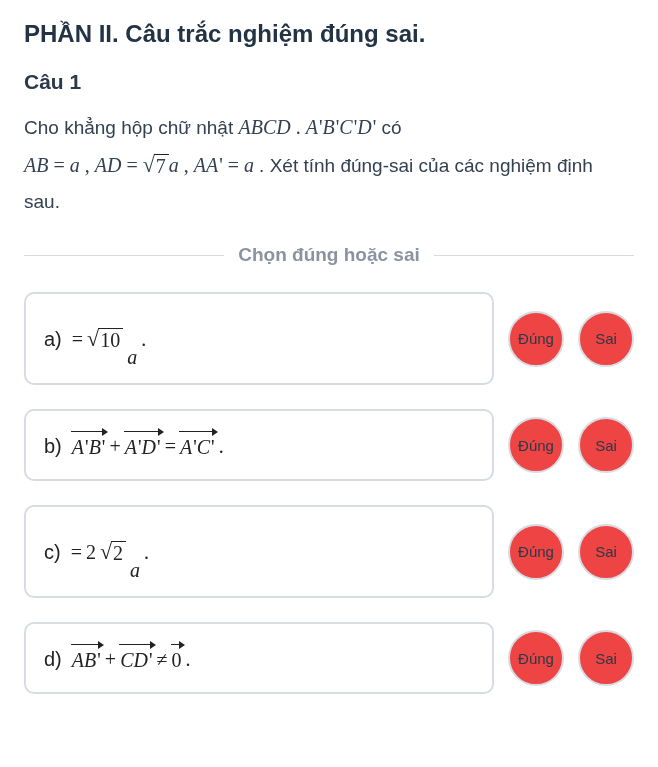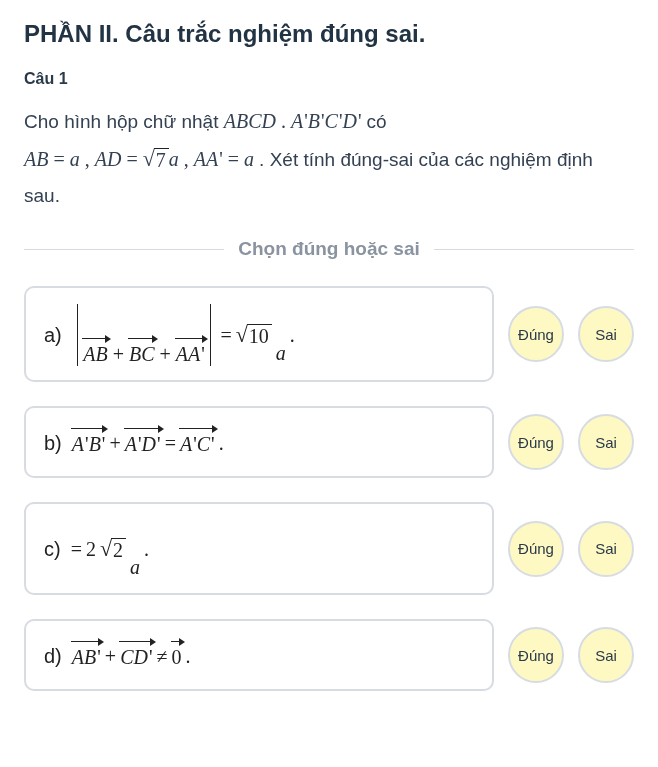--- a/index.html
+++ b/index.html
@@ -11,21 +11,21 @@
     width: 658px;
     background: #fff;
   }
   .section-title {
     font-size: 24px;
     font-weight: 700;
     color: #223344;
     margin: 0 0 22px 0;
   }
   .question-label {
-    font-size: 16px;
+    font-size: 21px;
     font-weight: 700;
     margin: 4px 0 14px 0;
   }
   .question-body {
     font-size: 19px;
     line-height: 1.9;
     color: #334152;
     margin-bottom: 10px;
   }
   .math { font-family: "Times New Roman", serif; font-style: italic; font-size: 20px; }
@@ -68,21 +68,21 @@
     font-family: Arial, sans-serif;
     font-weight: 400;
     margin-right: 10px;
     font-style: normal;
   }
   .btn-circle {
     width: 56px;
     height: 56px;
     border-radius: 50%;
     border: 2px solid #d7dce3;
-    background: #fef9c3;
+    background: #ef4444;
     display: flex;
     align-items: center;
     justify-content: center;
     font-size: 15px;
     font-weight: 400;
     color: #2a3a4a;
     cursor: pointer;
     flex-shrink: 0;
     font-family: Arial, sans-serif;
   }
@@ -146,21 +146,21 @@
   .prime { font-style: normal; margin-left: 1px; }
 </style>
 </head>
 <body>
 
 <h2 class="section-title">PHẦN II. Câu trắc nghiệm đúng sai.</h2>
 
 <p class="question-label">Câu 1</p>
 
 <div class="question-body">
-  <span>Cho hình hộp chữ nhật </span>
+  <span>Cho khẳng hộp chữ nhật </span>
   <span class="math">
     <span class="it">ABCD</span><span class="rm"> . </span><span class="it">A</span><span class="prime">'</span><span class="it">B</span><span class="prime">'</span><span class="it">C</span><span class="prime">'</span><span class="it">D</span><span class="prime">'</span>
   </span>
   <span> có</span><br>
   <span class="math">
     <span class="it">AB</span><span class="rm"> = </span><span class="it">a</span><span class="rm"> , </span>
     <span class="it">AD</span><span class="rm"> = </span>
     <span class="sqrt">
         <span class="sqrt-sym">√</span>
         <span class="sqrt-arg rm">7</span>
@@ -172,25 +172,20 @@
 <div class="divider-row">
   <div class="divider-line"></div>
   <div class="divider-text">Chọn đúng hoặc sai</div>
   <div class="divider-line"></div>
 </div>
 
 <div class="stmt-row">
   <div class="stmt-box">
     <span class="stmt-label">a)</span>
     <span class="eqn">
-      <span class="abswrap">
-        <span class="bar"></span>
-        <span><span class="vec it">AB</span> <span class="rm">+</span> <span class="vec it">BC</span> <span class="rm">+</span> <span class="vec"><span class="it">AA</span><span class="prime">'</span></span></span>
-        <span class="bar"></span>
-      </span>
       <span class="rm">=</span>
       <span class="sqrt">
           <span class="sqrt-sym">√</span>
           <span class="sqrt-arg rm">10</span>
         </span>
         <span class="it">a</span>
         <span class="rm">.</span>
     </span>
   </div>
   <button class="btn-circle">Đúng</button>

